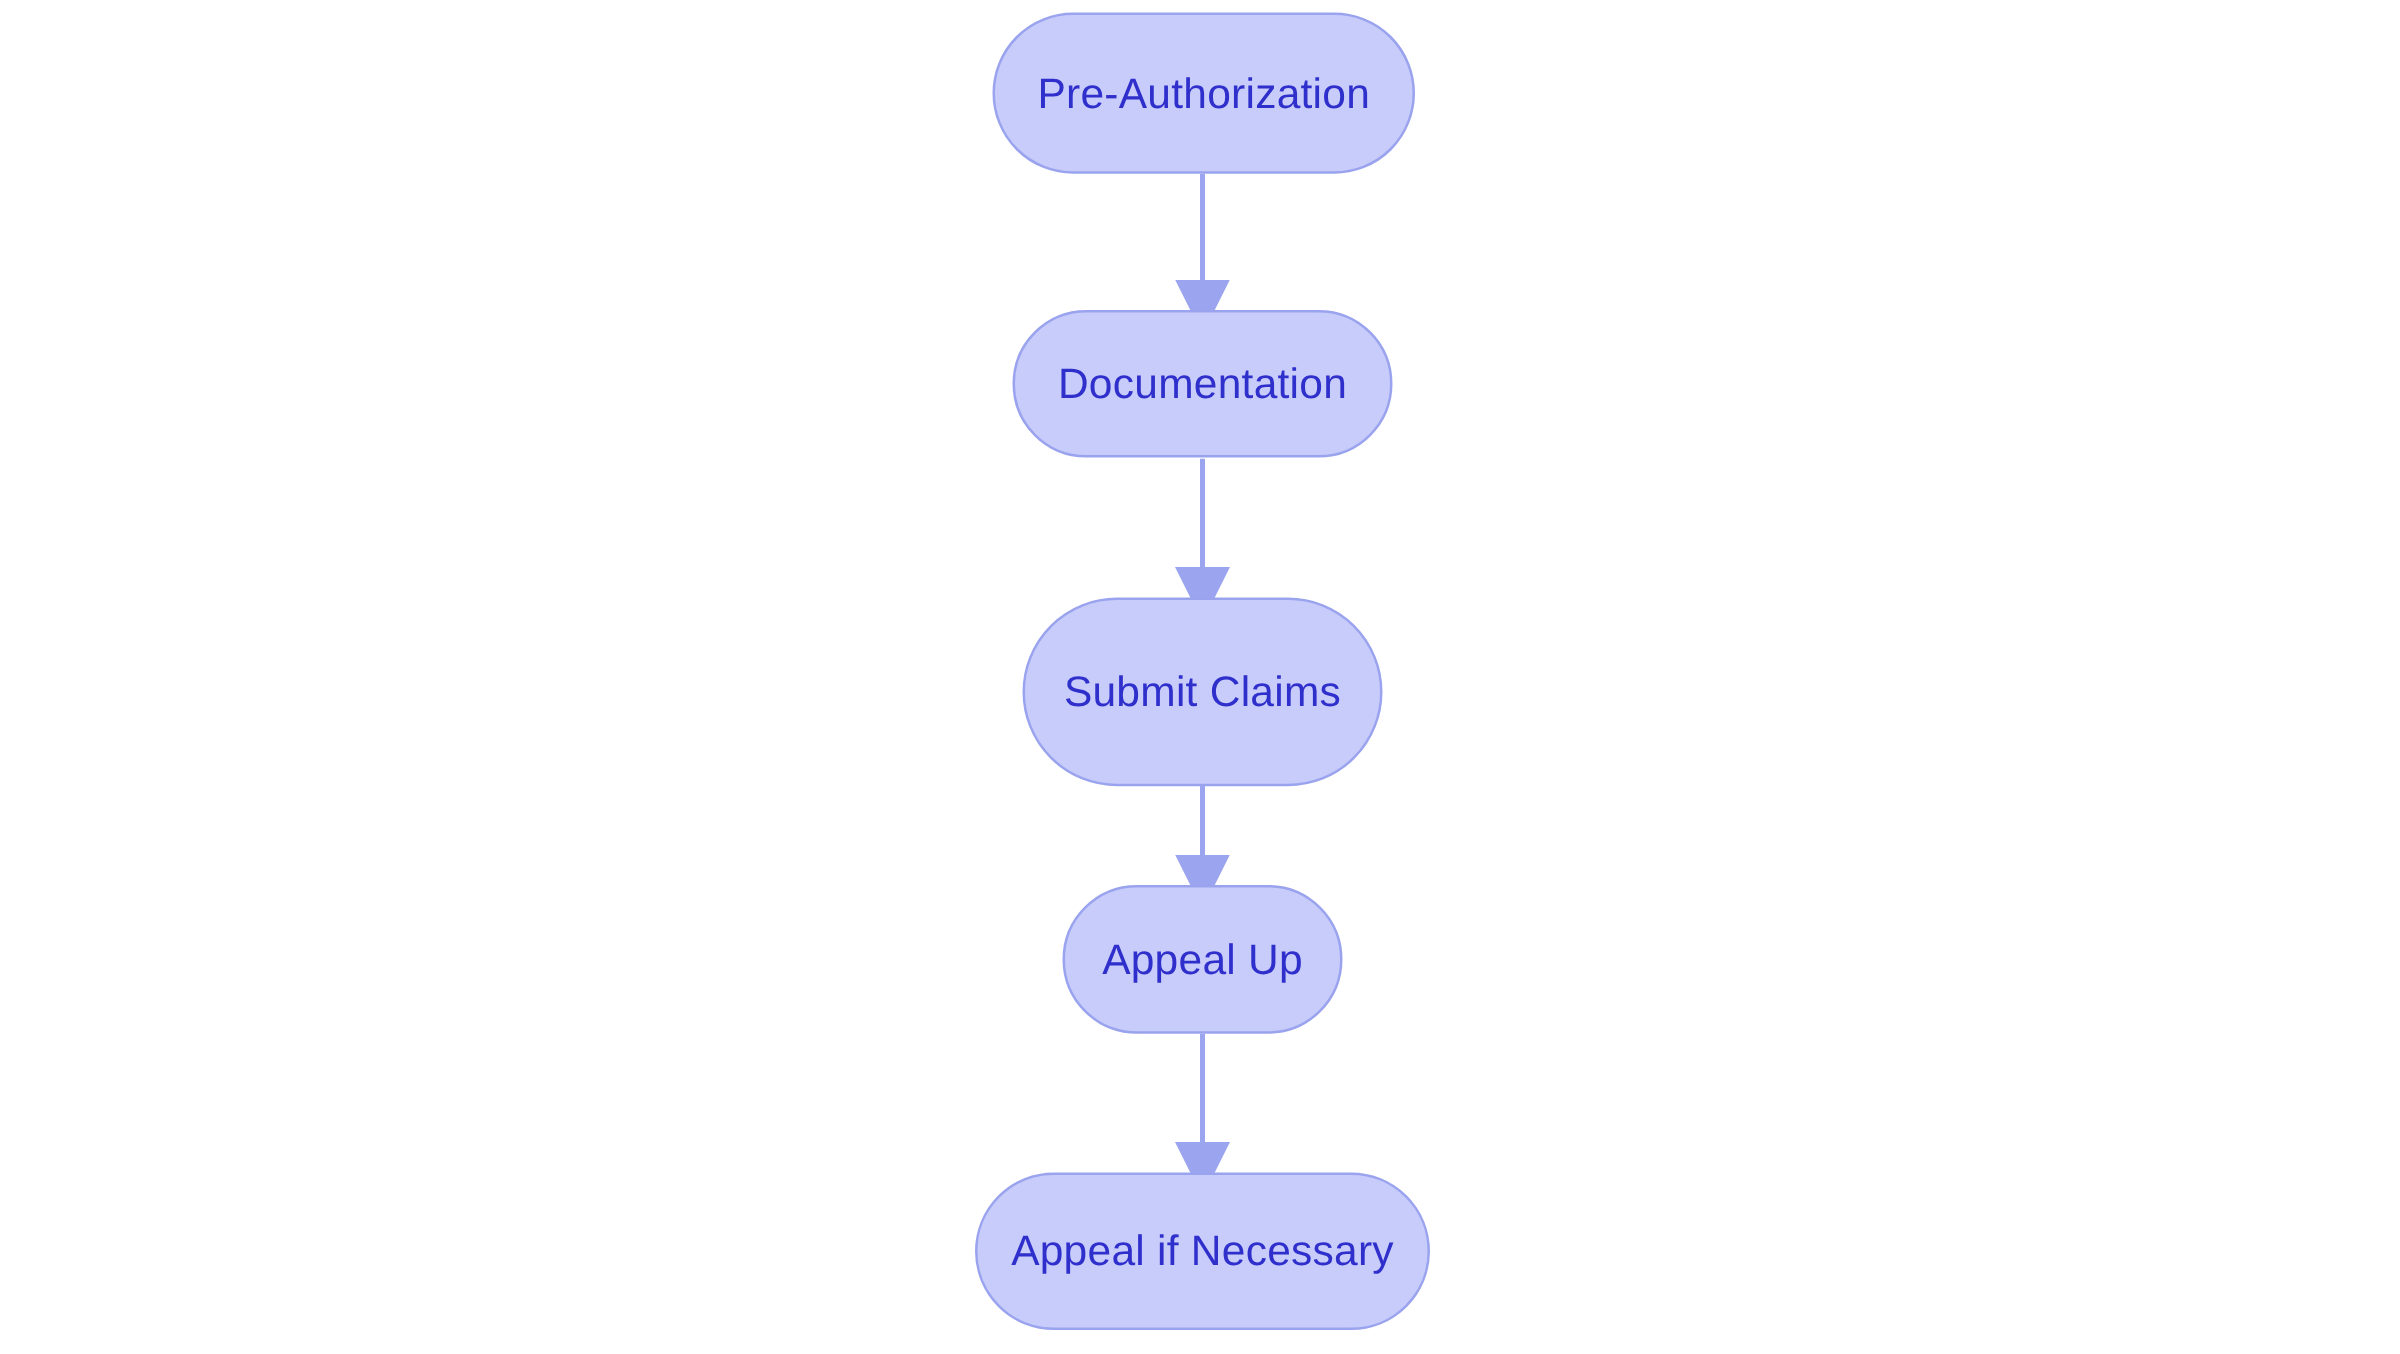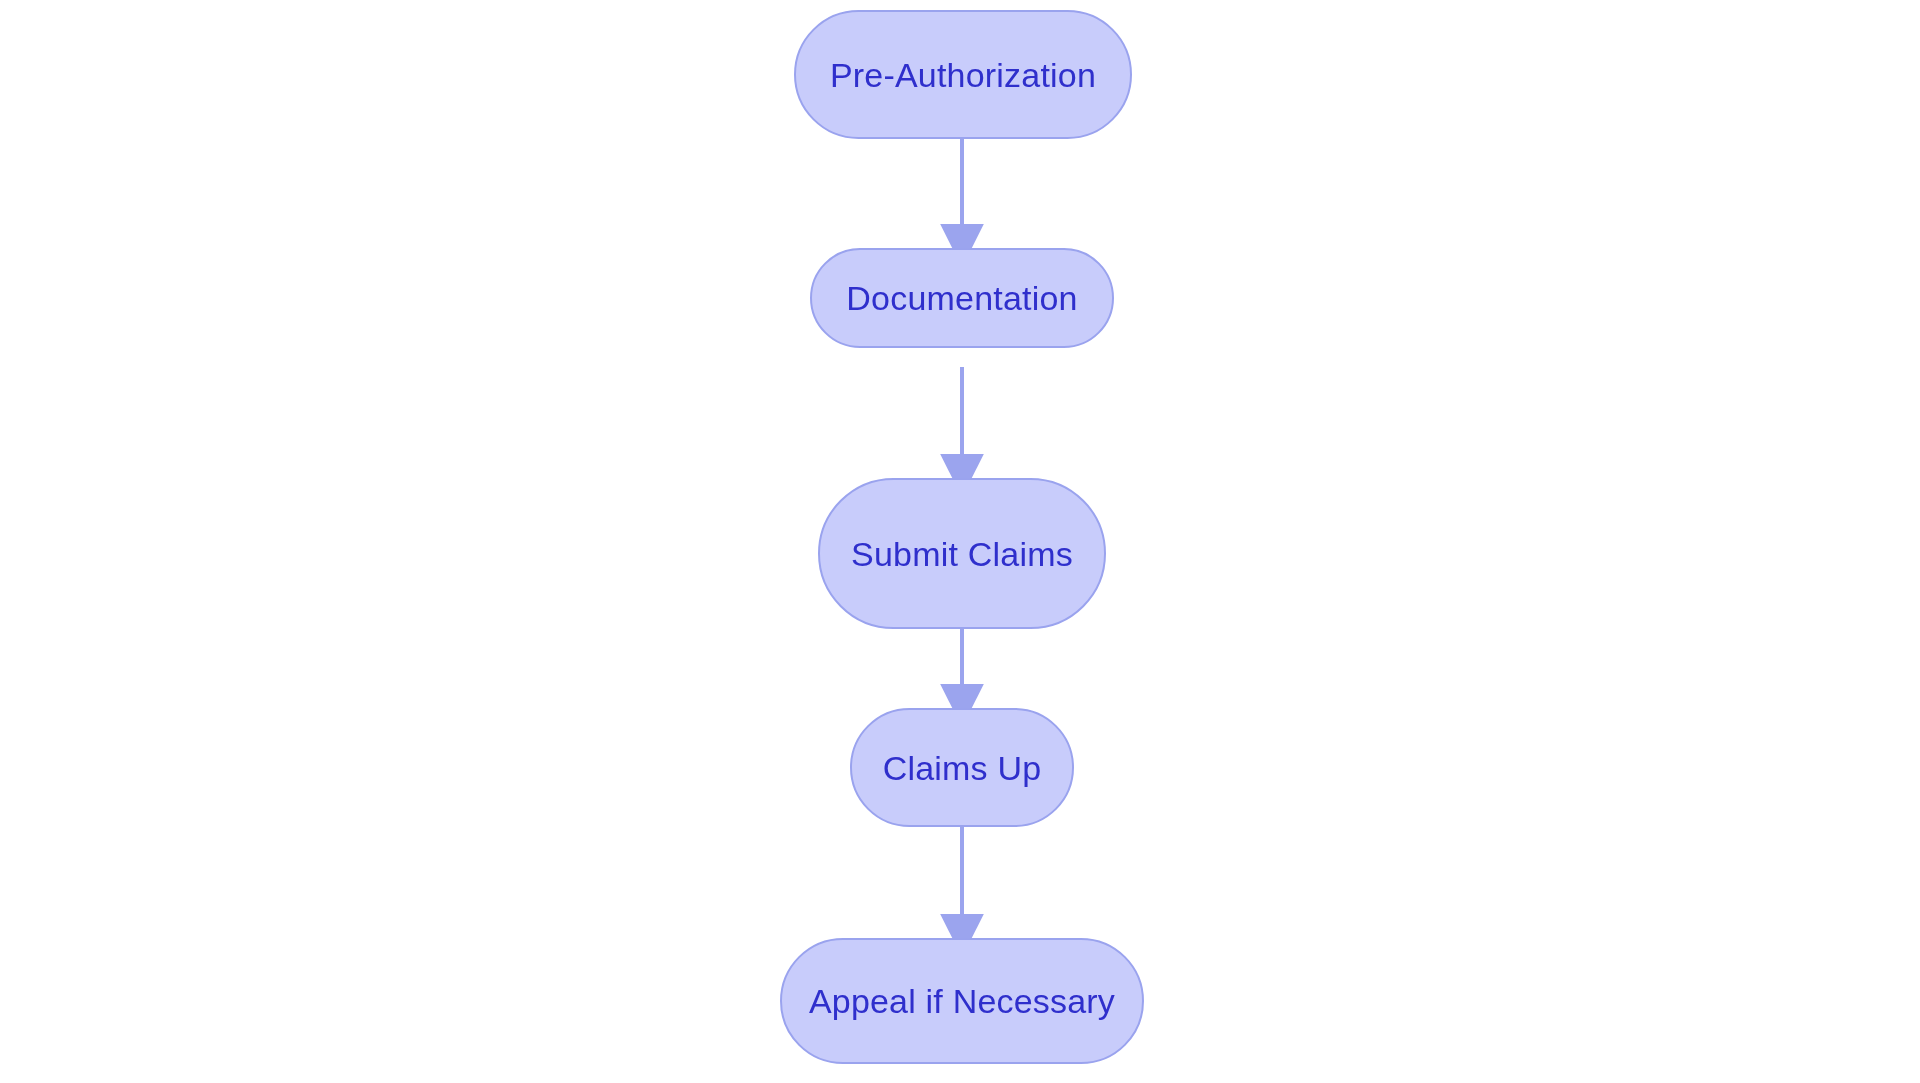--- a/index.html
+++ b/index.html
@@ -37,21 +37,21 @@
   }
   .node-label {
     font-size: 34px;
     line-height: 1;
     letter-spacing: 0.2px;
     color: #2f2fcc;
     font-weight: 400;
   }
 
   .node-1 { left: 794px; top: 10px;   width: 338px; height: 129px; text-align: center; }
-  .node-2 { left: 810px; top: 248px;  width: 304px; height: 100px; }
+  .node-2 { left: 810px; top: 248px;  width: 304px; height: 118px; }
   .node-3 { left: 818px; top: 478px;  width: 288px; height: 151px; }
   .node-4 { left: 850px; top: 708px;  width: 224px; height: 119px; }
   .node-5 { left: 780px; top: 938px;  width: 364px; height: 126px; align-items: center; }
 
   
   .connector {
     position: absolute;
     left: 0;
     top: 0;
     pointer-events: none;
@@ -93,20 +93,20 @@
 
   <div class="node node-2">
     <span class="node-label">Documentation</span>
   </div>
 
   <div class="node node-3">
     <span class="node-label">Submit Claims</span>
   </div>
 
   <div class="node node-4">
-    <span class="node-label">Claims Up</span>
+    <span class="node-label">Appeal Up</span>
   </div>
 
   <div class="node node-5">
     <span class="node-label">Appeal if Necessary</span>
   </div>
 
 </div>
 
 </body></html>

